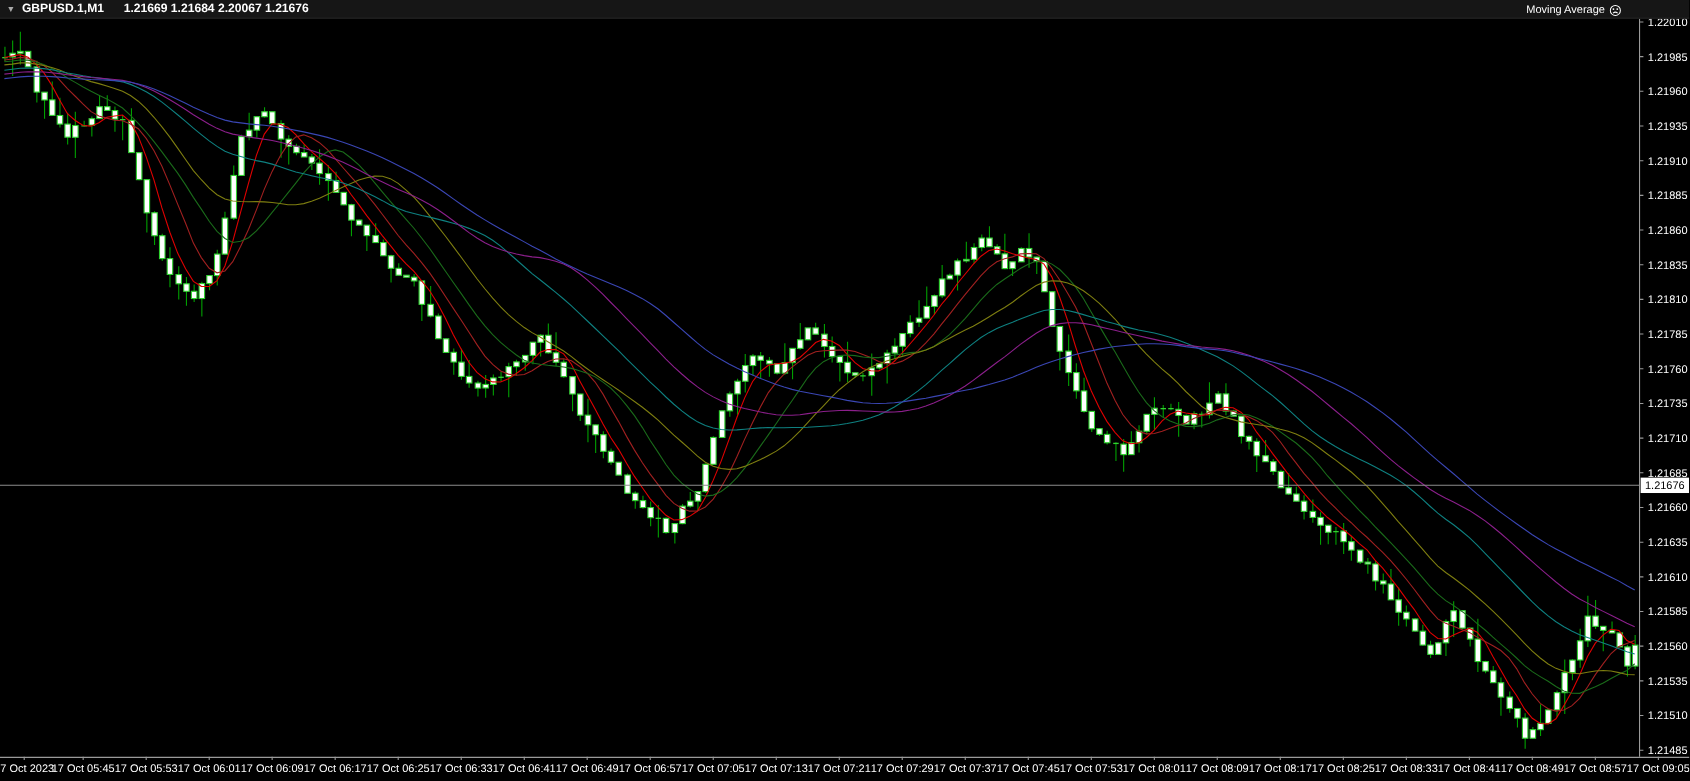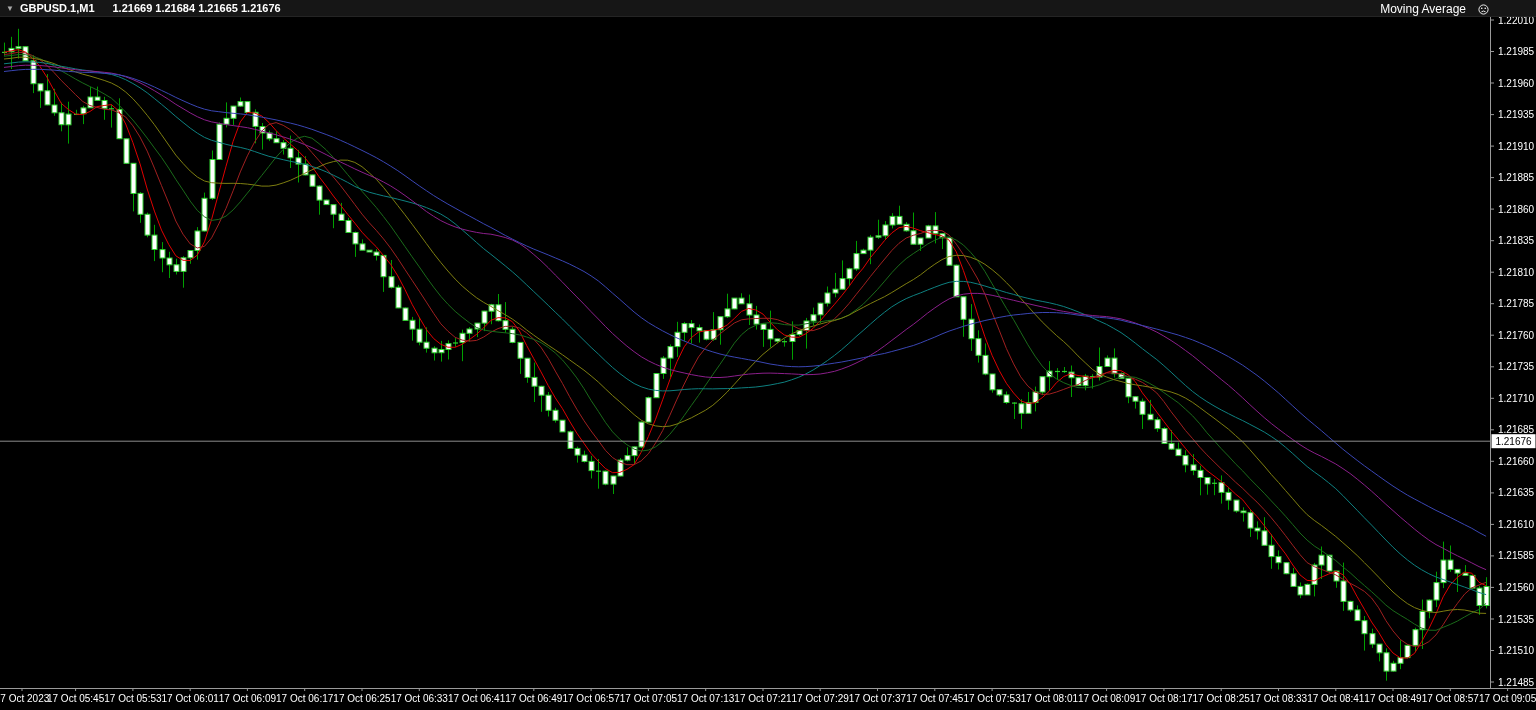--- a/index.html
+++ b/index.html
@@ -4,34 +4,34 @@
 <style>
   html,body{margin:0;padding:0;background:#000;}
   .screen{position:relative;width:1536px;height:710px;background:#000;overflow:hidden;
           font-family:"Liberation Sans",sans-serif;}
   .titlebar{position:absolute;top:0;left:0;width:1536px;height:17px;background:#161616;
             border-bottom:1px solid #242424;color:#fff;font-size:11px;font-weight:bold;
             display:flex;align-items:center;box-sizing:border-box;padding-left:6px;z-index:5;}
   .titlebar .tri{color:#aaaaaa;font-size:8px;margin-right:6px;cursor:pointer;}
   .titlebar .sym{margin-right:18px;}
   .titlebar .ohlc{font-weight:bold;}
-  .indicator-badge{position:absolute;top:2px;right:47px;height:14px;display:flex;align-items:center;
-                   gap:12px;color:#fff;font-size:12px;z-index:6;}
+  .indicator-badge{position:absolute;top:2px;right:62px;height:14px;display:flex;align-items:center;
+                   gap:4px;color:#fff;font-size:10px;z-index:6;}
   svg text{font-family:"Liberation Sans",sans-serif;}
   #chart{position:absolute;top:0;left:0;}
 </style>
 </head>
 <body>
 
 <div class="screen">
 
   <div class="titlebar">
     <span class="tri">▼</span>
     <span class="sym">GBPUSD.1,M1</span>
-    <span class="ohlc">1.21669 1.21684 1.21665 1.21676</span>
+    <span class="ohlc">1.21669 1.21684 2.20067 1.21676</span>
   </div>
 
   <div class="indicator-badge">
     <span>Moving Average</span>
     <svg width="11" height="11" viewBox="0 0 12 12">
       <circle cx="6" cy="6" r="5" fill="none" stroke="#ffffff" stroke-width="1"></circle>
       <circle cx="4.1" cy="4.6" r="0.9" fill="#ffffff"></circle>
       <circle cx="7.9" cy="4.6" r="0.9" fill="#ffffff"></circle>
       <path d="M3.7 8.6 Q6 6.7 8.3 8.6" fill="none" stroke="#ffffff" stroke-width="1"></path>
     </svg>

